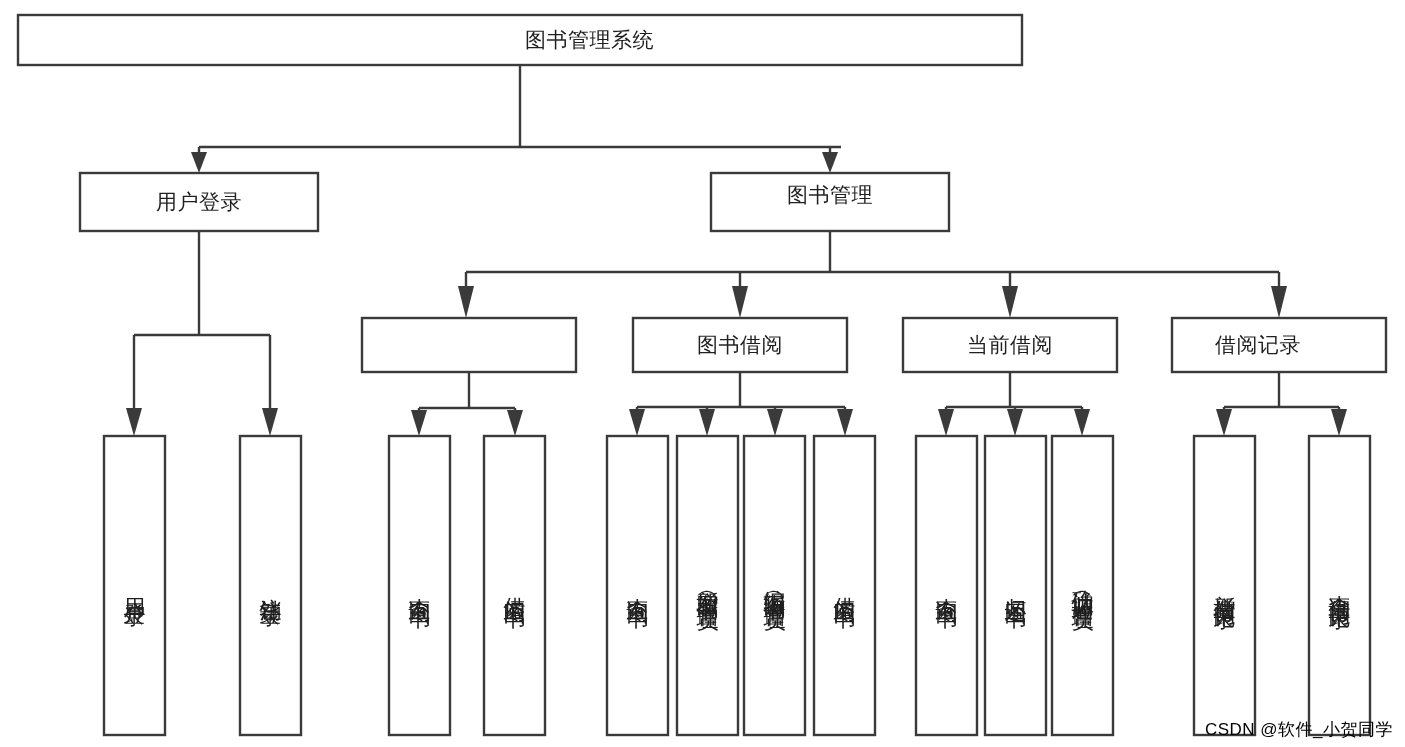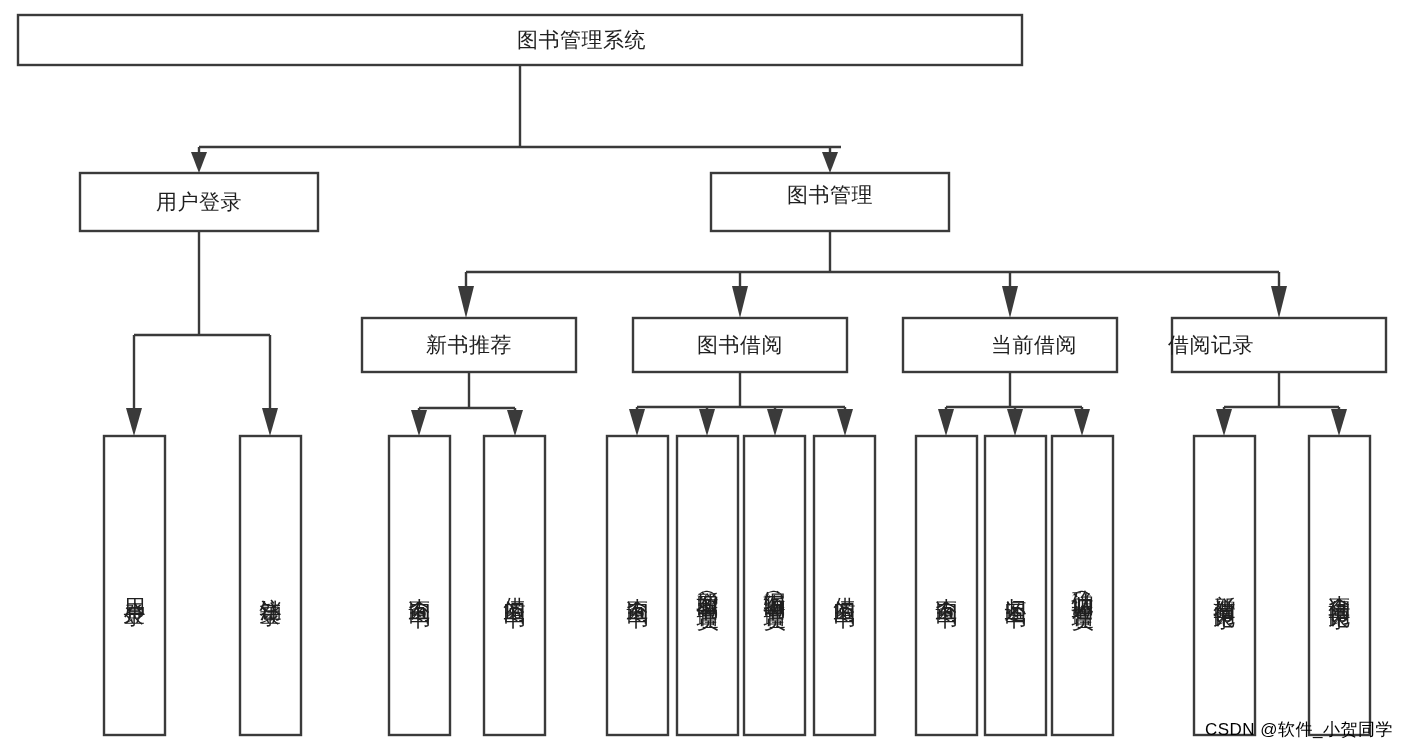--- a/index.html
+++ b/index.html
@@ -174,29 +174,28 @@
     <g>
       <path class="connector" d="M 1279 372 L 1279 407"></path>
       <path class="connector" d="M 1224 407 L 1339 407"></path>
       <path class="connector" d="M 1224 407 L 1224 414"></path>
       <path class="connector" d="M 1339 407 L 1339 414"></path>
       <polygon class="arrow-head" points="1216,409 1232,409 1224,436"></polygon>
       <polygon class="arrow-head" points="1331,409 1347,409 1339,436"></polygon>
     </g>
   </svg>
 
-  <div class="node-label horizontal" style="left:18px; top:15px; width:1127px; height:50px;">图书管理系统</div>
+  <div class="node-label horizontal" style="left:26px; top:15px; width:1127px; height:50px;">图书管理系统</div>
 
   <div class="node-label horizontal" style="left:80px; top:173px; width:238px; height:58px;">用户登录</div>
   <div class="node-label horizontal" style="left:711px; top:173px; width:238px; height:44px;">图书管理</div>
 
-  <div class="node-label horizontal" style="left:362px; top:318px; width:214px; height:54px;">新书推荐</div>
   <div class="node-label horizontal" style="left:633px; top:318px; width:214px; height:54px;text-align:right;">图书借阅</div>
-  <div class="node-label horizontal" style="left:903px; top:318px; width:214px; height:54px;padding-left:24px;">当前借阅</div>
-  <div class="node-label horizontal" style="left:1104px; top:318px; width:214px; height:54px;">借阅记录</div>
+  <div class="node-label horizontal" style="left:903px; top:318px; width:214px; height:54px;">当前借阅</div>
+  <div class="node-label horizontal" style="left:1151px; top:318px; width:214px; height:54px;">借阅记录</div>
 
   <div class="node-label vertical" style="left:104px; top:436px; width:61px; height:299px;">用户登录</div>
   <div class="node-label vertical" style="left:240px; top:436px; width:61px; height:299px;">注销登录</div>
   <div class="node-label vertical" style="left:389px; top:436px; width:61px; height:299px;">查询图书</div>
   <div class="node-label vertical" style="left:484px; top:436px; width:61px; height:299px;">借阅图书</div>
   <div class="node-label vertical" style="left:607px; top:436px; width:61px; height:299px;">查询图书</div>
   <div class="node-label vertical" style="left:677px; top:436px; width:61px; height:299px;">新增图书（管理员）</div>
   <div class="node-label vertical" style="left:744px; top:436px; width:61px; height:299px;">编辑图书（管理员）</div>
   <div class="node-label vertical" style="left:814px; top:436px; width:61px; height:299px;">借阅图书</div>
   <div class="node-label vertical" style="left:916px; top:436px; width:61px; height:299px;">查询图书</div>

